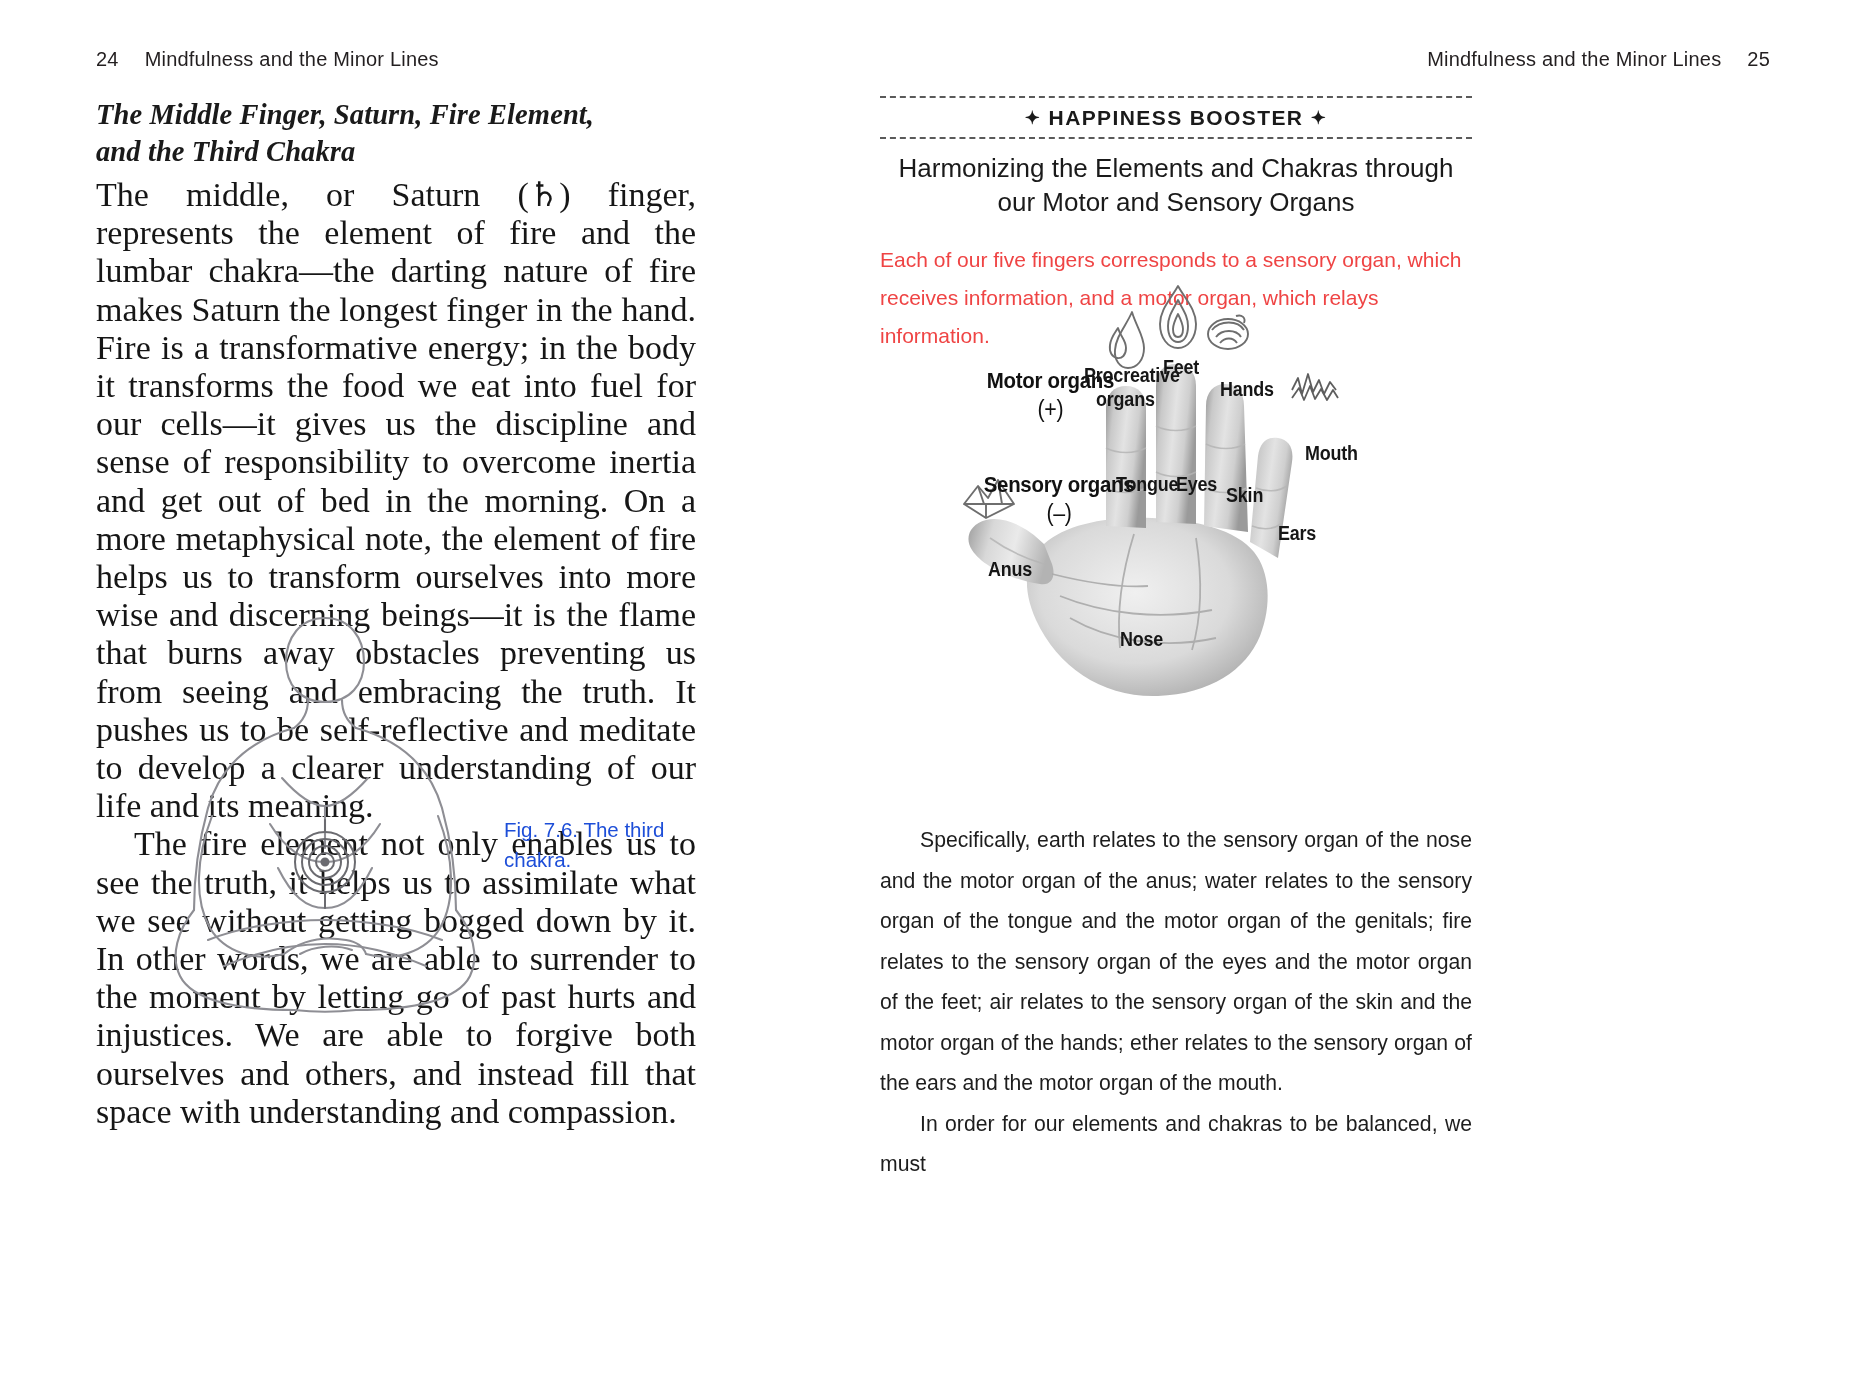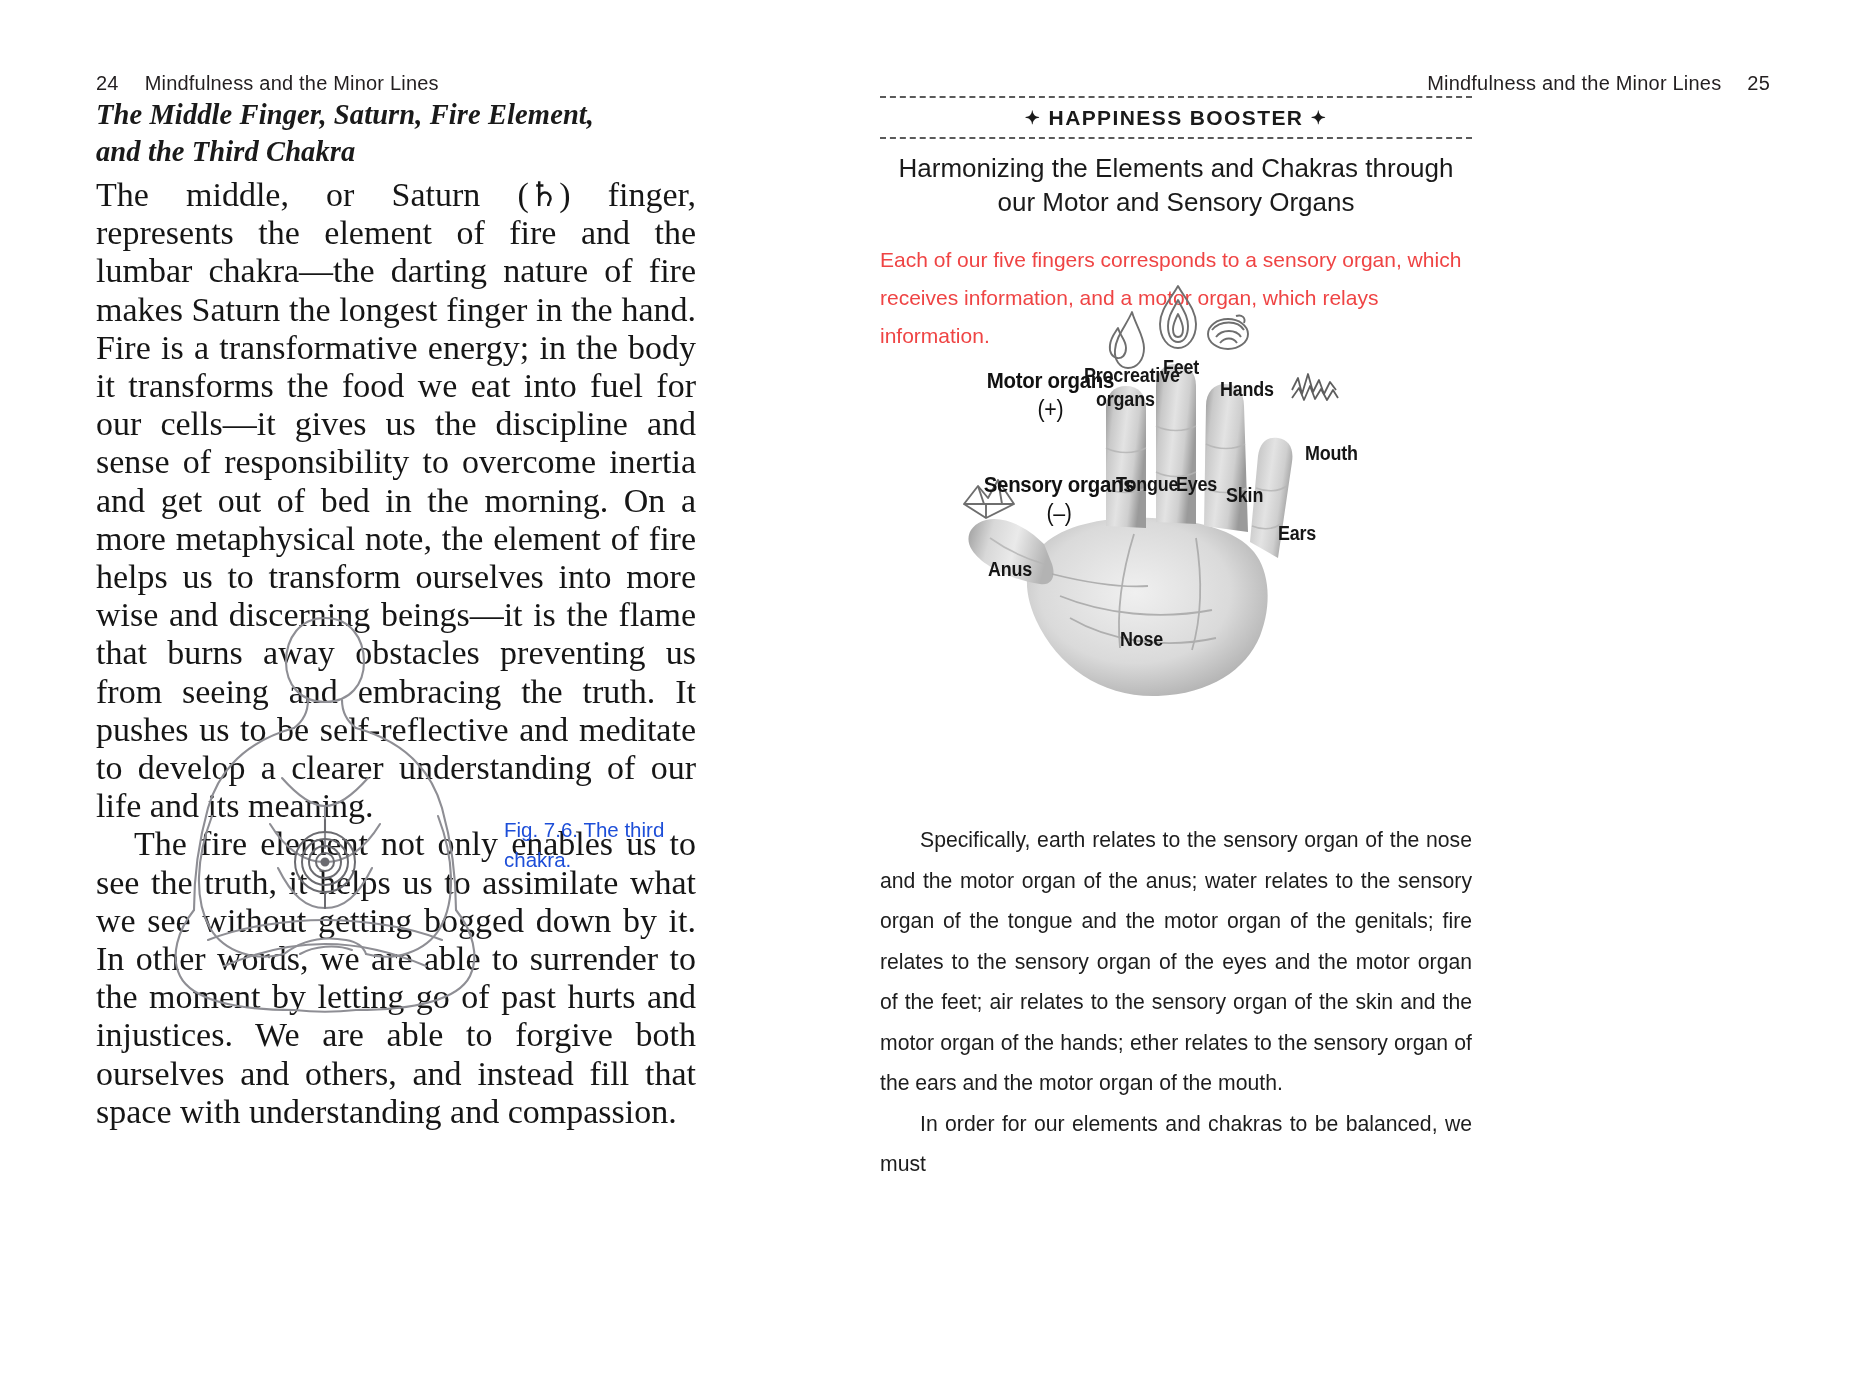--- a/index.html
+++ b/index.html
@@ -17,21 +17,20 @@
   }
 
   
   .runhead {
     position: absolute;
     font-family: "Liberation Sans", sans-serif;
     font-size: 20px;
     color: #231f20;
     letter-spacing: .2px;
     white-space: nowrap;
-    margin-top: 24px;
   }
   .runhead .folio { color: #231f20; }
   #runhead-left  { left: 96px;  top: 48px; }
   #runhead-right { right: 96px; top: 48px; text-align: right; }
   #runhead-left .folio  { margin-right: 26px; }
   #runhead-right .folio { margin-left: 26px; }
 
   
   #left-col {
     position: absolute;

